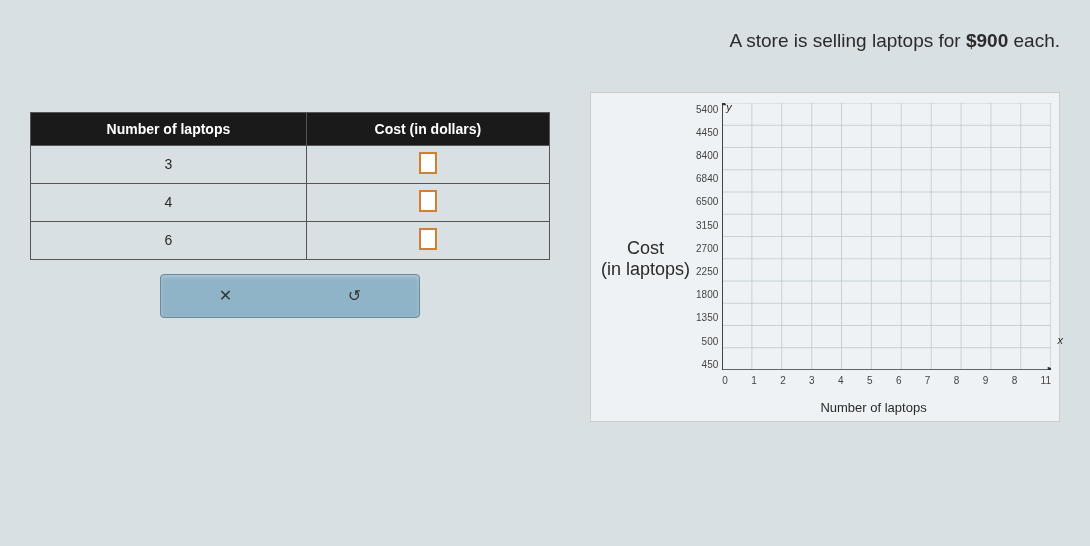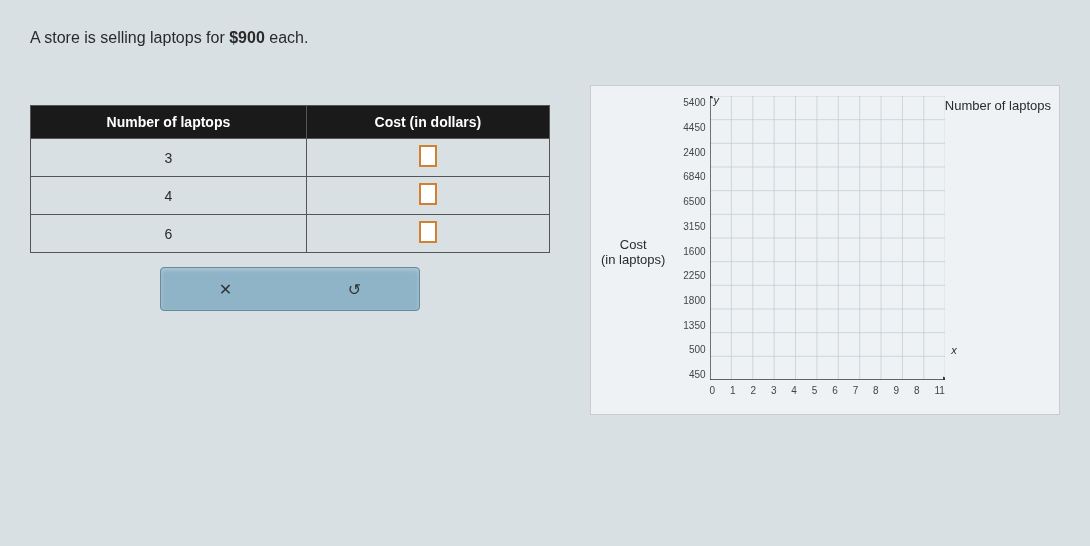--- a/index.html
+++ b/index.html
@@ -4,21 +4,21 @@
 <style>
   * { box-sizing: border-box; margin: 0; padding: 0; }
   body {
     font-family: Arial, sans-serif;
     background: #d8e0e4;
     width: 1090px;
     height: 546px;
     padding: 20px 30px;
     color: #2a2a2a;
   }
-  .problem-text { font-size: 16px; line-height: 2.2; margin-bottom: 30px; }
+  .problem-text { font-size: 19px; line-height: 2.2; margin-bottom: 30px; text-align: right; }
   .bold { font-weight: bold; }
   .content-row { display: flex; align-items: flex-start; gap: 40px; }
   .table-area { flex: 0 0 520px; margin-top: 20px; }
   table.data { border-collapse: collapse; width: 100%; background: #d8e0e4; }
   table.data th {
     background: #1a1a1a; color: #fff; font-weight: bold;
     padding: 8px 10px; border: 1px solid #555; font-size: 14px;
   }
   table.data td {
     border: 1px solid #555; padding: 6px; text-align: center;
@@ -40,22 +40,22 @@
   .action-btn {
     width: 36px; height: 28px;
     display: flex; align-items: center; justify-content: center;
     font-size: 16px; color: #333; cursor: pointer;
   }
   .chart-area {
     flex: 1; display: flex; align-items: center;
     border: 1px solid #ccc; background: #eef2f4;
     padding: 10px 8px 6px 4px; height: 330px;
   }
-  .y-label-wrap { text-align: center; font-size: 13px; padding: 0 6px; display:flex; flex-direction:column; align-items:center; justify-content:center;}
-  .chart-inner { flex: 1; height: 100%; display: flex; flex-direction: row; margin-left: 12px; }
+  .y-label-wrap { text-align: center; font-size: 18px; padding: 0 6px; display:flex; flex-direction:column; align-items:center; justify-content:center;}
+  .chart-inner { flex: 1; height: 100%; display: flex; flex-direction: column; }
   .plot-row { flex: 1; display: flex; }
   .y-ticks {
     display: flex; flex-direction: column; justify-content: space-between;
     align-items: flex-end; font-size: 10px; color: #444;
     padding: 2px 4px 28px 0;
   }
   .y-ticks div { line-height: 1; white-space: nowrap; }
   .grid-wrap { flex:1; position: relative; margin-bottom: 28px; }
   .grid-wrap svg { position:absolute; inset:0; width:100%; height:100%; }
   .x-ticks {
@@ -113,25 +113,25 @@
   <div class="chart-area">
     <div class="y-label-wrap">
       <div>Cost</div>
       <div>(in laptops)</div>
     </div>
     <div class="chart-inner">
       <div class="plot-row">
         <div class="y-ticks">
           <div>5400</div>
           <div>4450</div>
-          <div>2400</div>
+          <div>8400</div>
           <div>6840</div>
           <div>6500</div>
           <div>3150</div>
-          <div>1600</div>
+          <div>2700</div>
           <div>2250</div>
           <div>1800</div>
           <div>1350</div>
           <div>500</div>
           <div>450</div>
         </div>
         <div class="grid-wrap">
           <span class="axis-glyph y-glyph">y</span>
           <span class="axis-glyph x-glyph">x</span>
           <svg viewBox="0 0 220 240" preserveAspectRatio="none">

